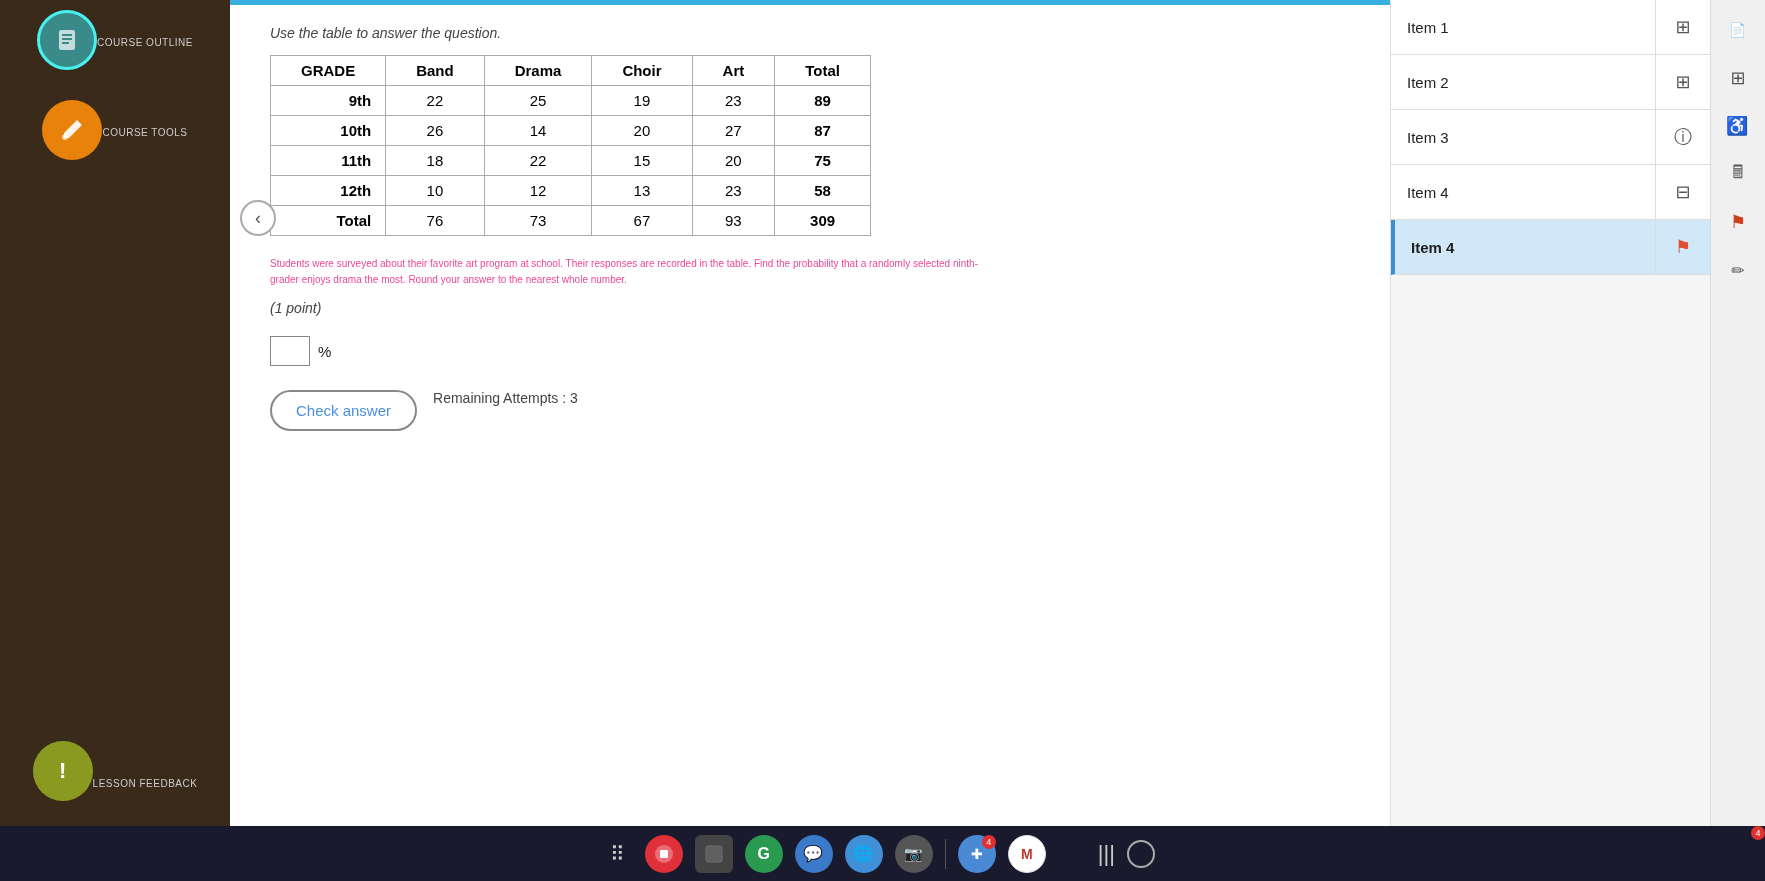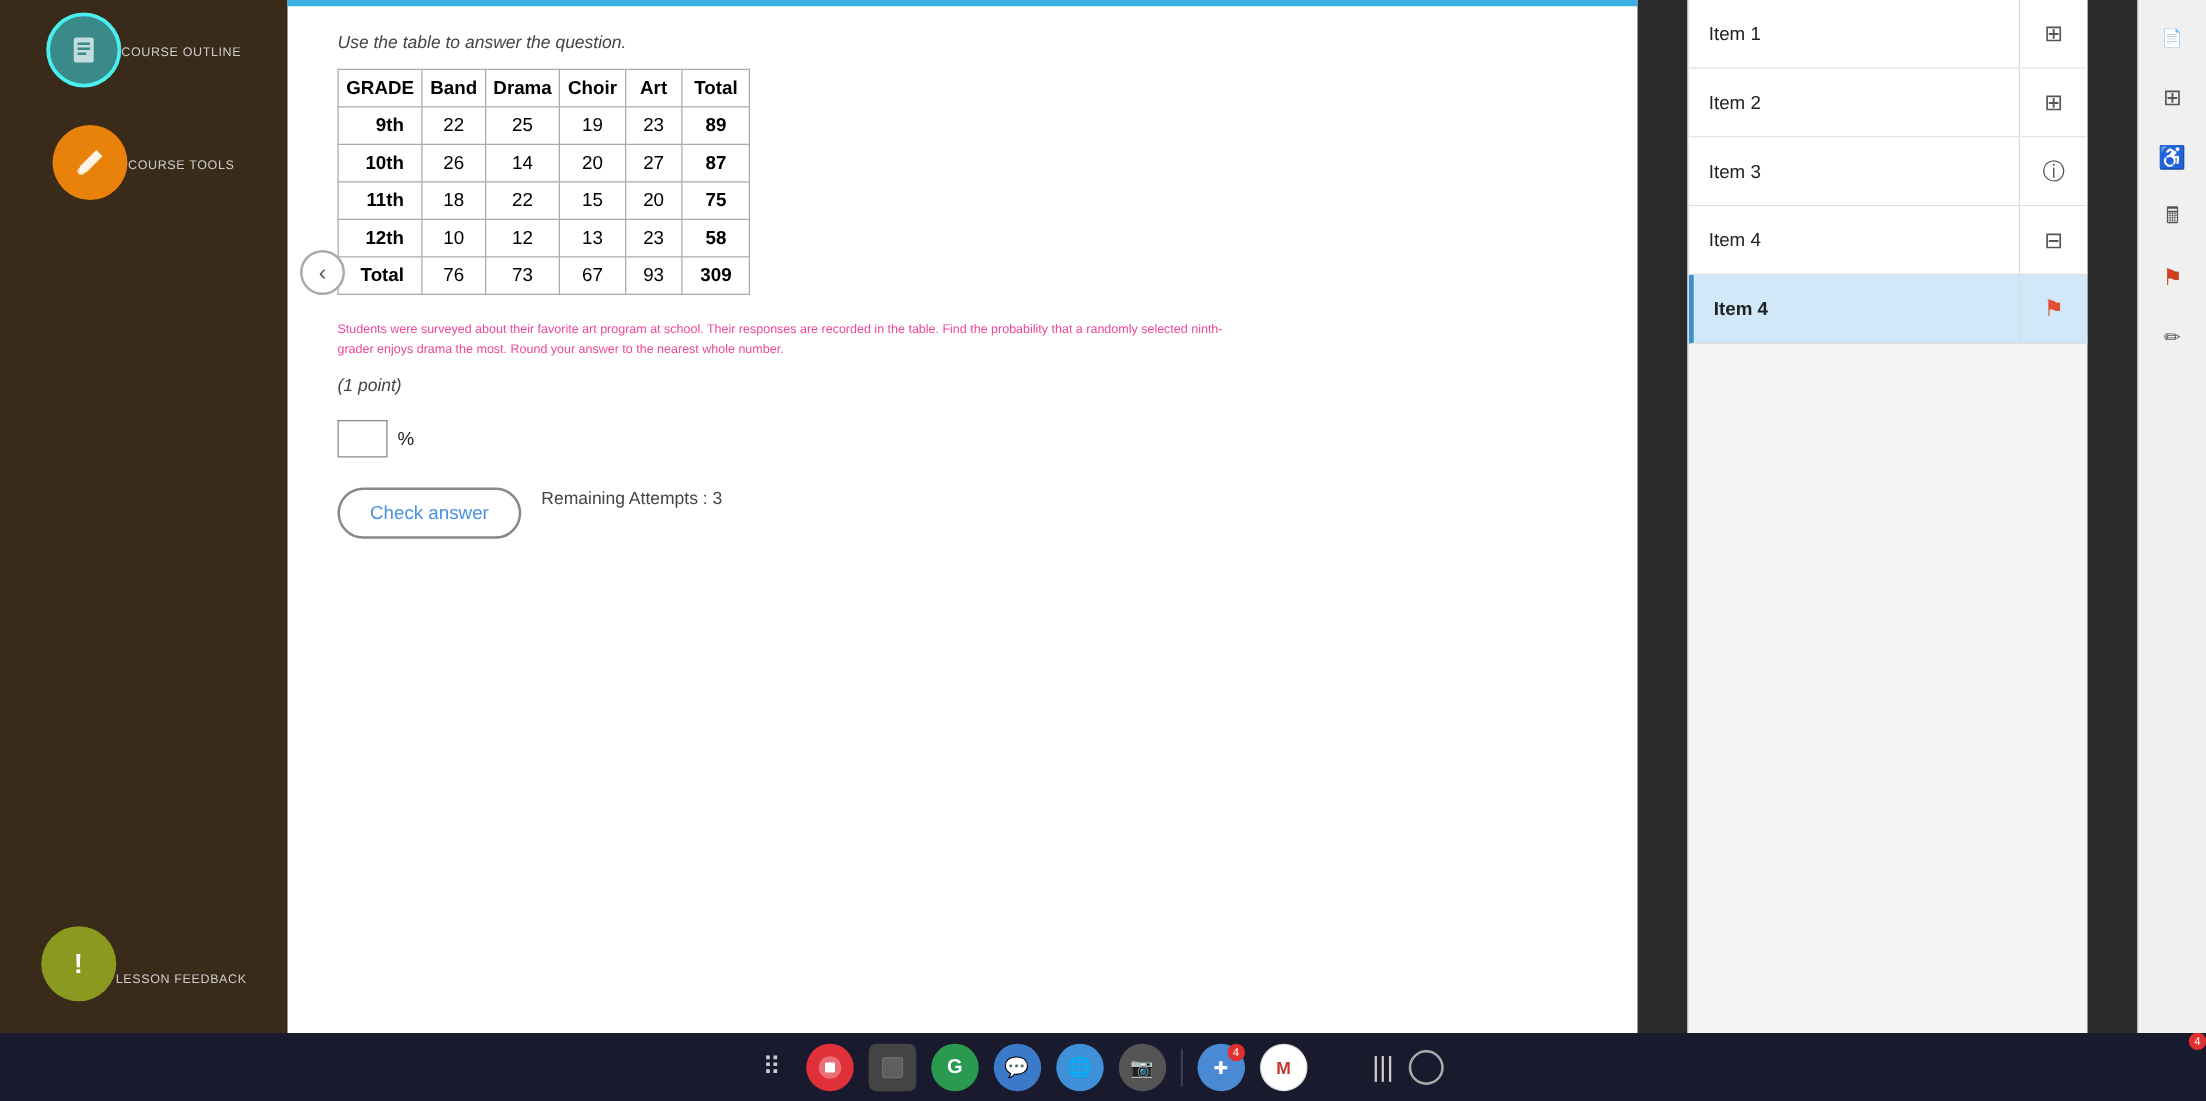--- a/index.html
+++ b/index.html
@@ -84,21 +84,21 @@
     }
 
     
     .data-table {
       border-collapse: collapse;
       margin-bottom: 20px;
       font-size: 15px;
     }
     .data-table th {
       border: 1px solid #aaa;
-      padding: 6px 6px;
+      padding: 6px 30px;
       text-align: center;
       font-weight: bold;
     }
     .data-table td {
       border: 1px solid #aaa;
       padding: 6px 14px;
       text-align: center;
     }
     .data-table td.grade-col {
       font-weight: bold;
@@ -301,21 +301,20 @@
       height: 28px;
       border-radius: 50%;
       border: 2px solid #aaa;
       cursor: pointer;
     }
 
     .content-wrapper {
       display: flex;
       flex-direction: row;
       flex: 1;
-      gap: 40px;
     }
     .page-main {
       flex: 1;
       background: #fff;
       position: relative;
       padding-bottom: 60px;
     }
   </style>
 </head>
 <body>

